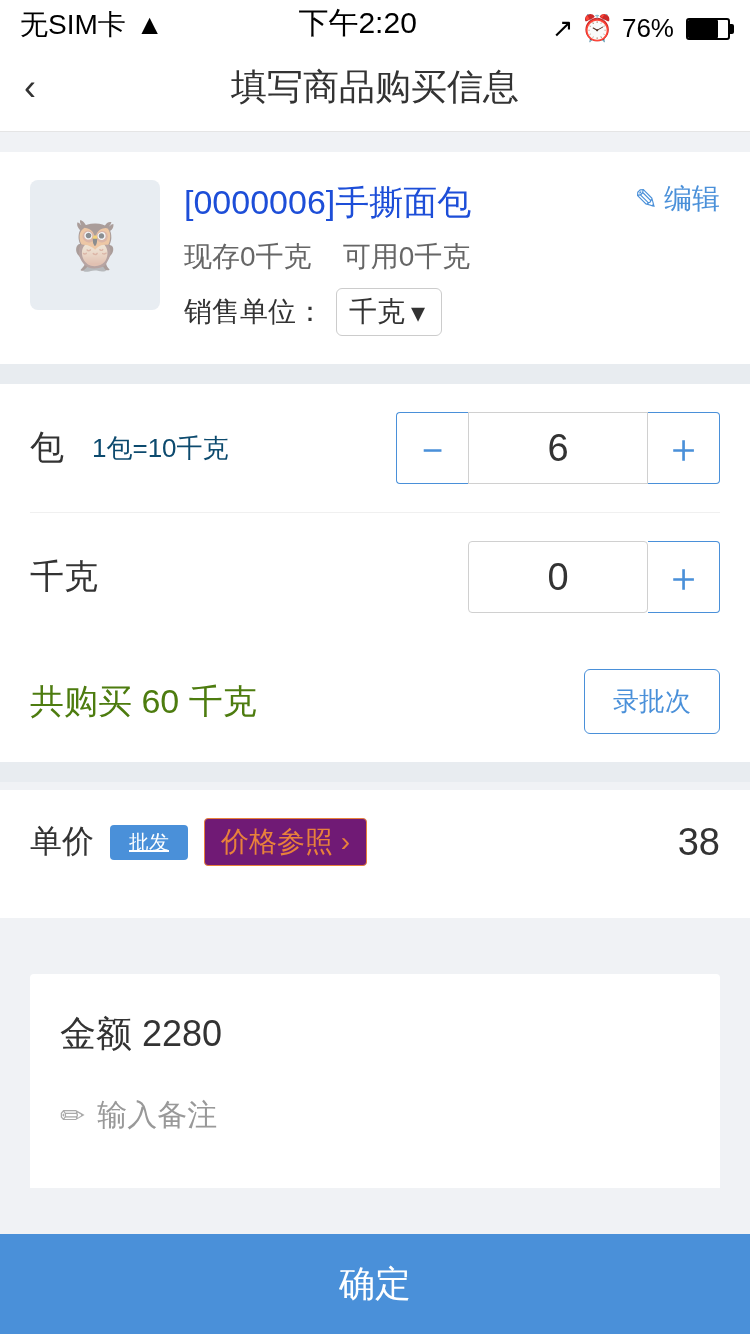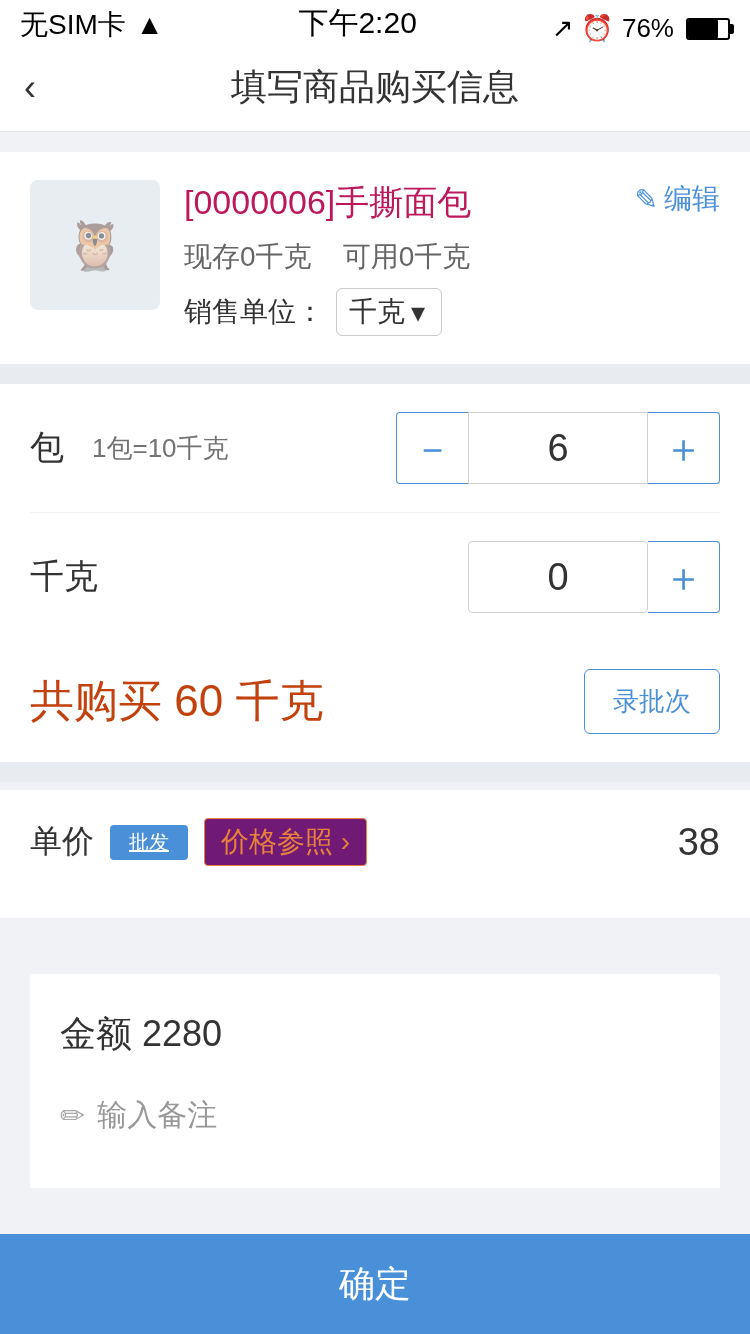--- a/index.html
+++ b/index.html
@@ -69,21 +69,21 @@
       display: flex;
       align-items: center;
       justify-content: center;
       flex-shrink: 0;
     }
     .product-img-owl {
       font-size: 48px;
       opacity: 0.5;
     }
     .product-info { flex: 1; }
-    .product-name { font-size: 34px; font-weight: 500; color: #be185d; margin-bottom: 12px; }
+    .product-name { font-size: 34px; font-weight: 500; color: #1d4ed8; margin-bottom: 12px; }
     .product-stock { font-size: 28px; color: #666; margin-bottom: 12px; }
     .product-unit-row { display: flex; align-items: center; gap: 12px; font-size: 28px; color: #333; }
     .unit-select {
       border: 1px solid #ccc;
       border-radius: 6px;
       padding: 4px 16px 4px 12px;
       font-size: 28px;
       color: #333;
       background: #fff;
       display: flex;
@@ -114,21 +114,21 @@
     }
     .input-row {
       display: flex;
       align-items: center;
       padding: 28px 0;
       border-bottom: 1px solid #f0f0f0;
       gap: 20px;
     }
     .input-row:last-child { border-bottom: none; }
     .input-label { font-size: 34px; color: #333; flex-shrink: 0; }
-    .input-hint { font-size: 26px; color: #737373; margin-left: 8px; text-align: center; }
+    .input-hint { font-size: 26px; color: #0c4a6e; margin-left: 8px; text-align: center; }
     .input-controls {
       display: flex;
       align-items: center;
       margin-left: auto;
       gap: 0;
     }
     .qty-btn {
       width: 72px;
       height: 72px;
       border: 1px solid #4a90d9;
@@ -154,21 +154,21 @@
     }
 
     
     .total-row {
       background: #fff;
       padding: 28px 30px;
       display: flex;
       align-items: center;
       justify-content: space-between;
     }
-    .total-label { font-size: 44px; color: #c2410c; }
+    .total-label { font-size: 34px; color: #4d7c0f; }
     .record-btn {
       border: 1px solid #4a90d9;
       color: #4a90d9;
       background: #fff;
       border-radius: 6px;
       padding: 14px 28px;
       font-size: 26px;
       cursor: pointer;
     }
 

